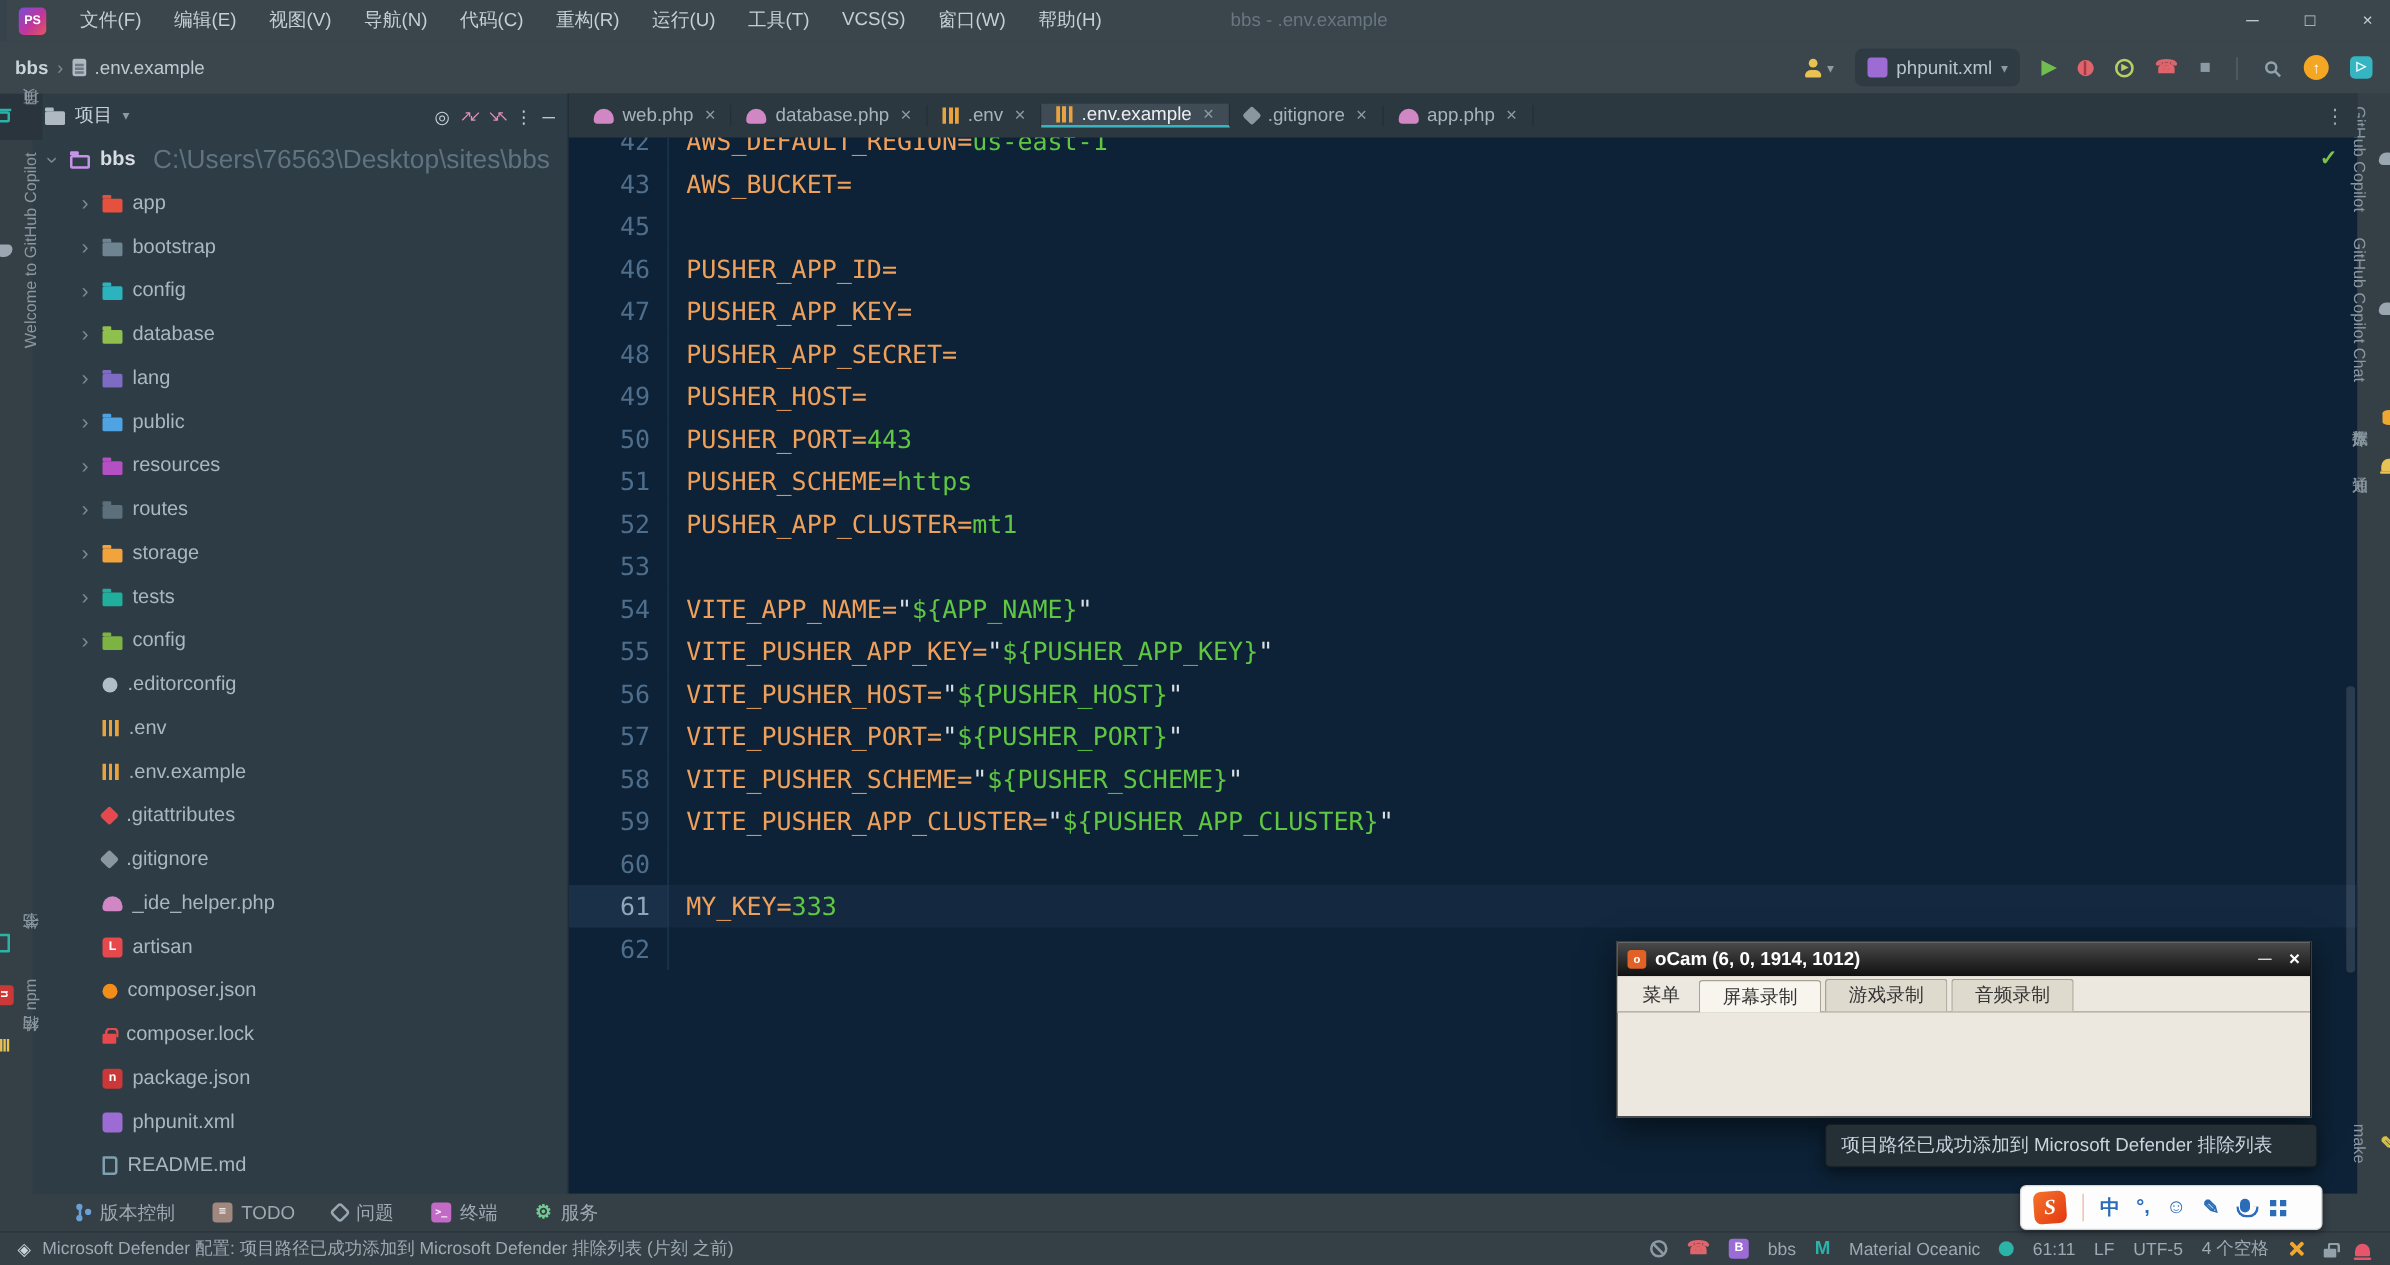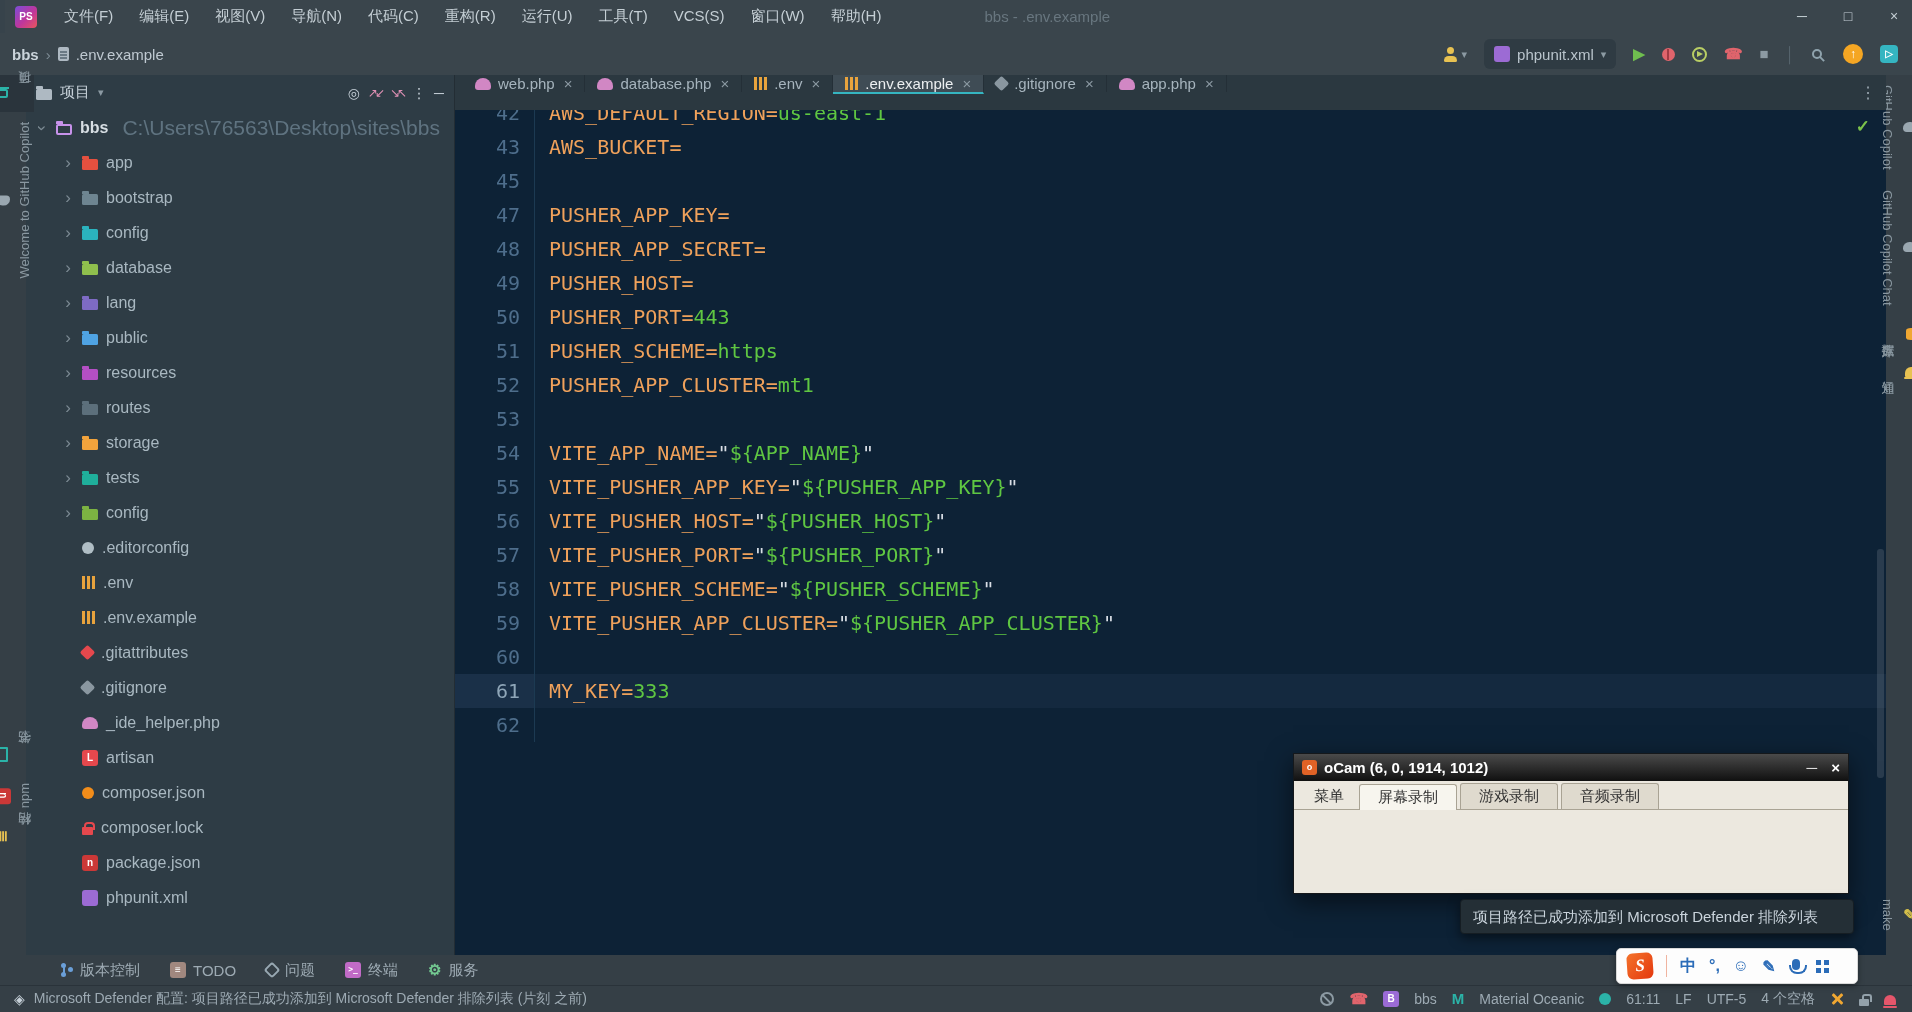--- a/index.html
+++ b/index.html
@@ -53,21 +53,21 @@
   .tree{font-size:16px;color:#A9B8C1}
   .trow{height:35px;display:flex;align-items:center;gap:8px;white-space:nowrap;cursor:default}
   .chev{width:12px;color:#7C8A93;font-size:17px;line-height:12px;text-align:center;flex:0 0 auto}
   .chev.open{transform:rotate(90deg)}
   .tlab{color:#A9B8C1}
   .tlab.b{font-weight:bold;color:#D7DEE3}
   .tpath{color:#5F7380;margin-left:6px;font-size:21px}
 
   
   .editor{flex:1;display:flex;flex-direction:column;min-width:0;background:#0D2236}
-  .tabs{height:35px;background:#2B3840;display:flex;align-items:flex-start;padding-left:8px;flex:0 0 auto;position:relative}
+  .tabs{height:35px;background:#2B3840;display:flex;align-items:center;padding-left:8px;flex:0 0 auto;position:relative}
   .tab{display:flex;align-items:center;gap:7px;padding:0 12px;font-size:15px;color:#A6B4BD;
     border-right:1px solid #242F37;cursor:default}
   .tab.active{background:#3F4C55;color:#ECEFF1;border-bottom:2px solid #35B5C1}
   .tclose{color:#8C9AA3;font-size:15px;margin-left:2px}
   .tabs .kebab{margin-left:auto;margin-right:10px;align-self:center;color:#9AA7B0}
   .edbody{position:relative;flex:1;overflow:hidden}
   .lines{position:absolute;left:0;top:-14px;right:0;font:20px/34px "DejaVu Sans Mono",monospace}
   .line{height:34px;display:flex;white-space:pre}
   .lnum{width:80px;text-align:right;color:#4E6E8C;flex:0 0 auto;padding-right:14px;
     border-right:1px solid #1E3platform}
@@ -384,20 +384,24 @@
             <span class="tlab">composer.lock</span>
           </div>
           <div class="trow" style="padding-left:56px">
             <span class="ic-sq" style="--c:#CB3837">n</span>
             <span class="tlab">package.json</span>
           </div>
           <div class="trow" style="padding-left:56px">
             <span class="ic-sq" style="--c:#9C6BD4"></span>
             <span class="tlab">phpunit.xml</span>
           </div>
+          <div class="trow" style="padding-left:56px">
+            <span class="ic ic-book" style="--c:#7FA0AE"></span>
+            <span class="tlab">README.md</span>
+          </div>
         </div>
     </div>
 
     <div class="editor">
       <div class="tabs">
           <div class="tab">
             <span class="ic ic-php"></span>
             <span>web.php</span>
             <span class="tclose">×</span>
           </div>
@@ -426,20 +430,21 @@
             <span>app.php</span>
             <span class="tclose">×</span>
           </div>
           <span class="kebab">⋮</span>
         </div>
       <div class="edbody">
         <div class="lines">
             <div class="line"><span class="lnum">42</span><span class="lcode"><span class="c-k">AWS_DEFAULT_REGION=</span><span class="c-v">us-east-1</span></span></div>
             <div class="line"><span class="lnum">43</span><span class="lcode"><span class="c-k">AWS_BUCKET=</span></span></div>
             <div class="line"><span class="lnum">45</span><span class="lcode"></span></div>
+            <div class="line"><span class="lnum">46</span><span class="lcode"><span class="c-k">PUSHER_APP_ID=</span></span></div>
             <div class="line"><span class="lnum">47</span><span class="lcode"><span class="c-k">PUSHER_APP_KEY=</span></span></div>
             <div class="line"><span class="lnum">48</span><span class="lcode"><span class="c-k">PUSHER_APP_SECRET=</span></span></div>
             <div class="line"><span class="lnum">49</span><span class="lcode"><span class="c-k">PUSHER_HOST=</span></span></div>
             <div class="line"><span class="lnum">50</span><span class="lcode"><span class="c-k">PUSHER_PORT=</span><span class="c-v">443</span></span></div>
             <div class="line"><span class="lnum">51</span><span class="lcode"><span class="c-k">PUSHER_SCHEME=</span><span class="c-v">https</span></span></div>
             <div class="line"><span class="lnum">52</span><span class="lcode"><span class="c-k">PUSHER_APP_CLUSTER=</span><span class="c-v">mt1</span></span></div>
             <div class="line"><span class="lnum">53</span><span class="lcode"></span></div>
             <div class="line"><span class="lnum">54</span><span class="lcode"><span class="c-k">VITE_APP_NAME=</span><span class="c-q">"</span><span class="c-v">${APP_NAME}</span><span class="c-q">"</span></span></div>
             <div class="line"><span class="lnum">55</span><span class="lcode"><span class="c-k">VITE_PUSHER_APP_KEY=</span><span class="c-q">"</span><span class="c-v">${PUSHER_APP_KEY}</span><span class="c-q">"</span></span></div>
             <div class="line"><span class="lnum">56</span><span class="lcode"><span class="c-k">VITE_PUSHER_HOST=</span><span class="c-q">"</span><span class="c-v">${PUSHER_HOST}</span><span class="c-q">"</span></span></div>

